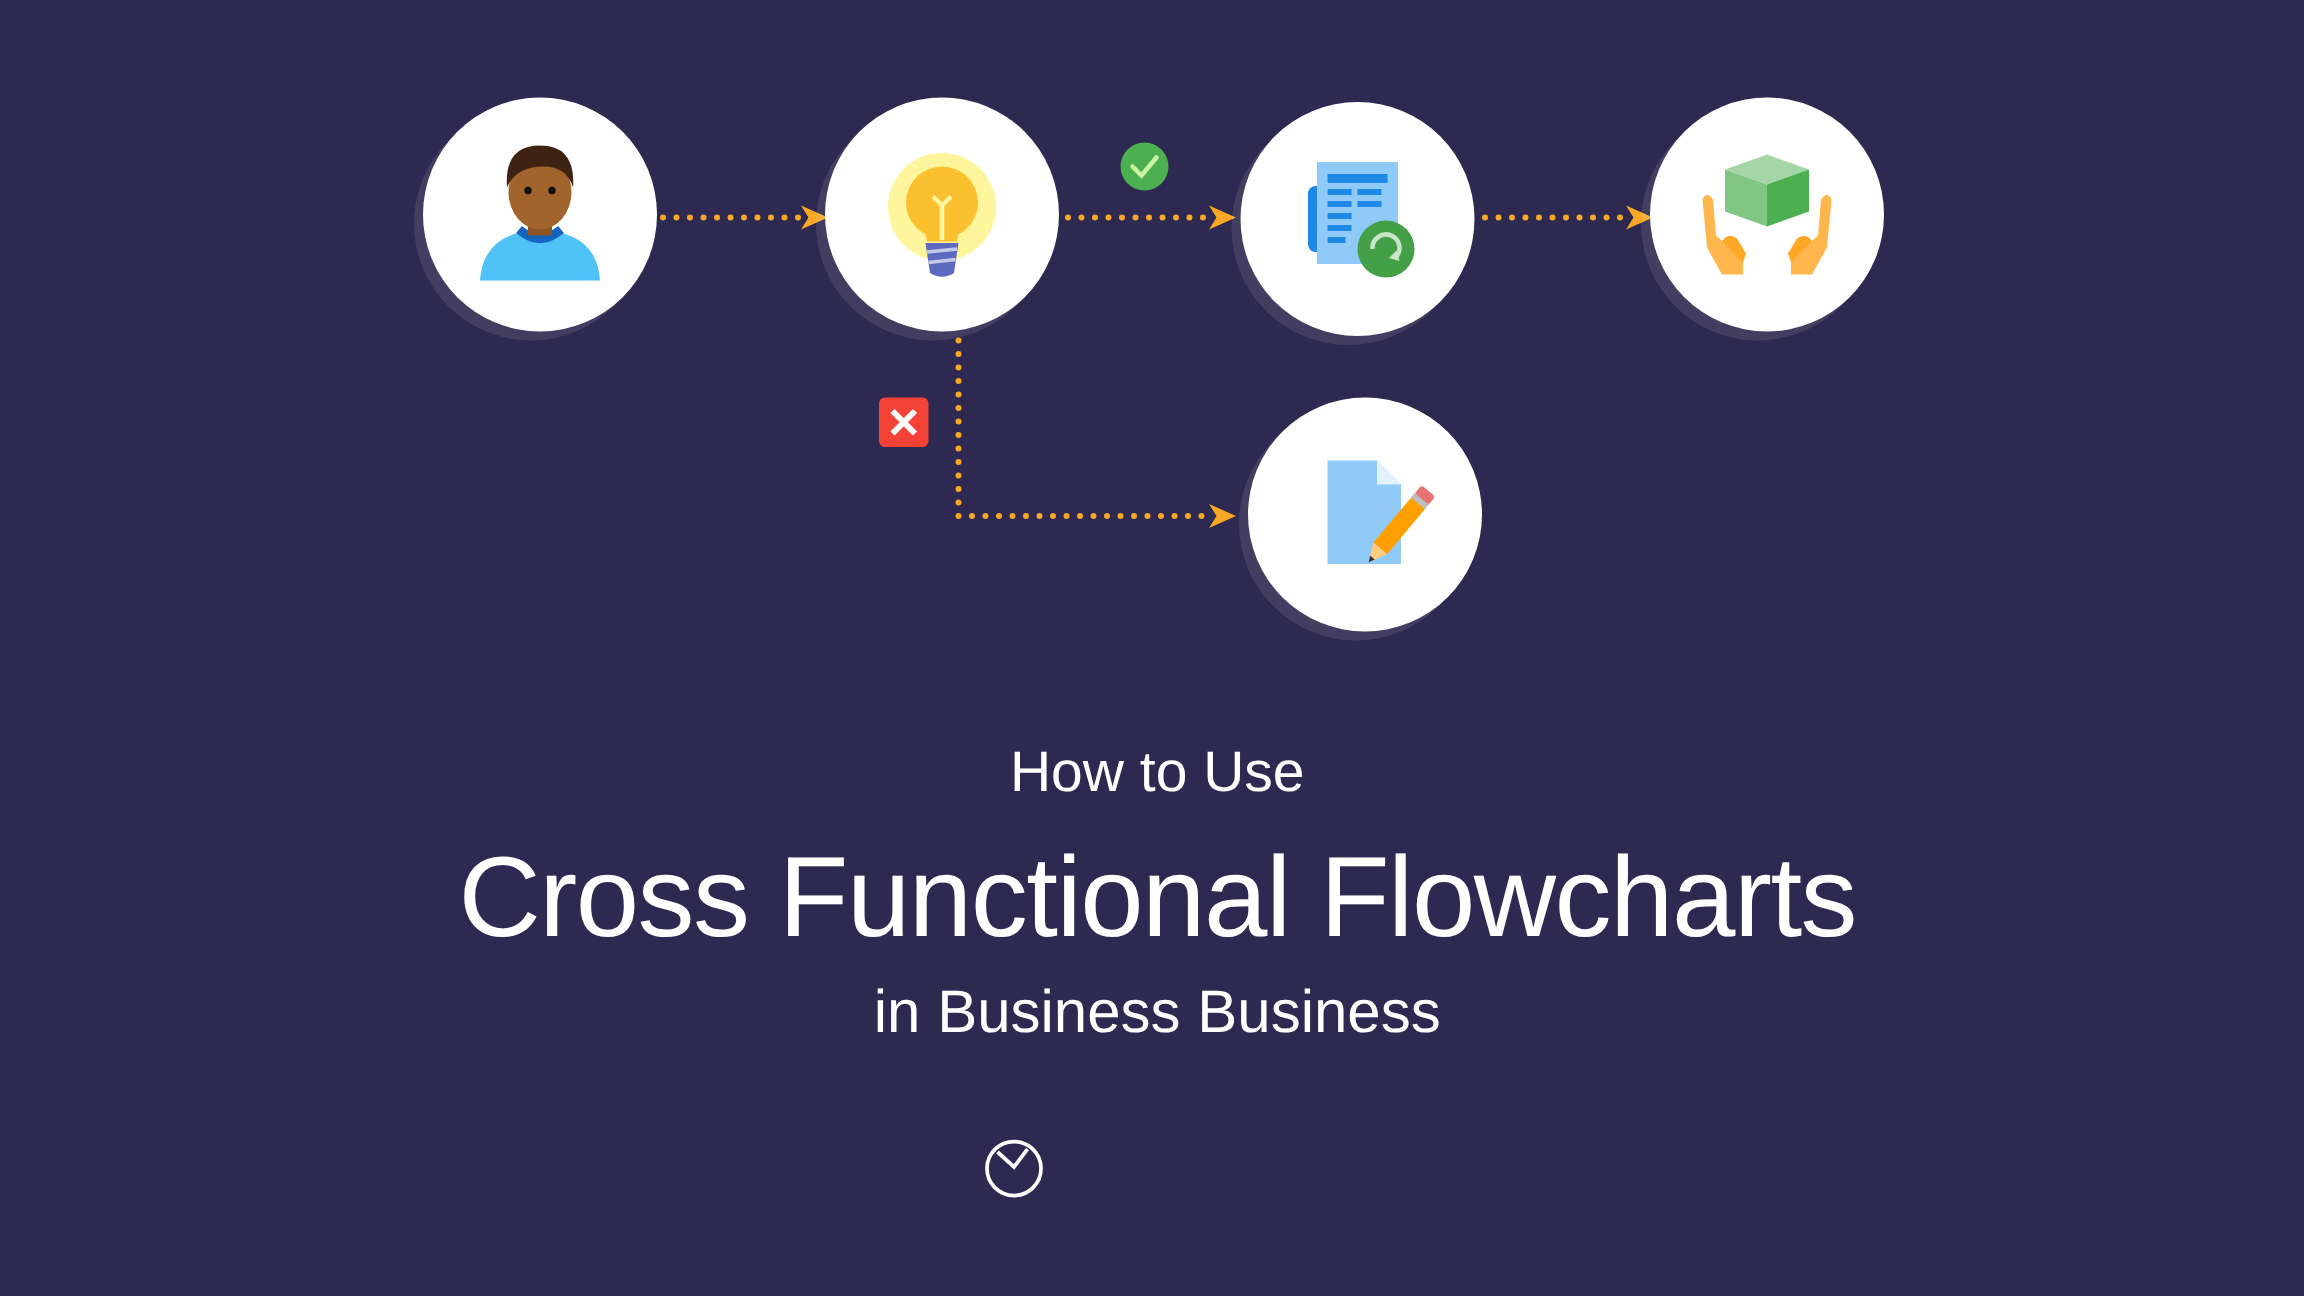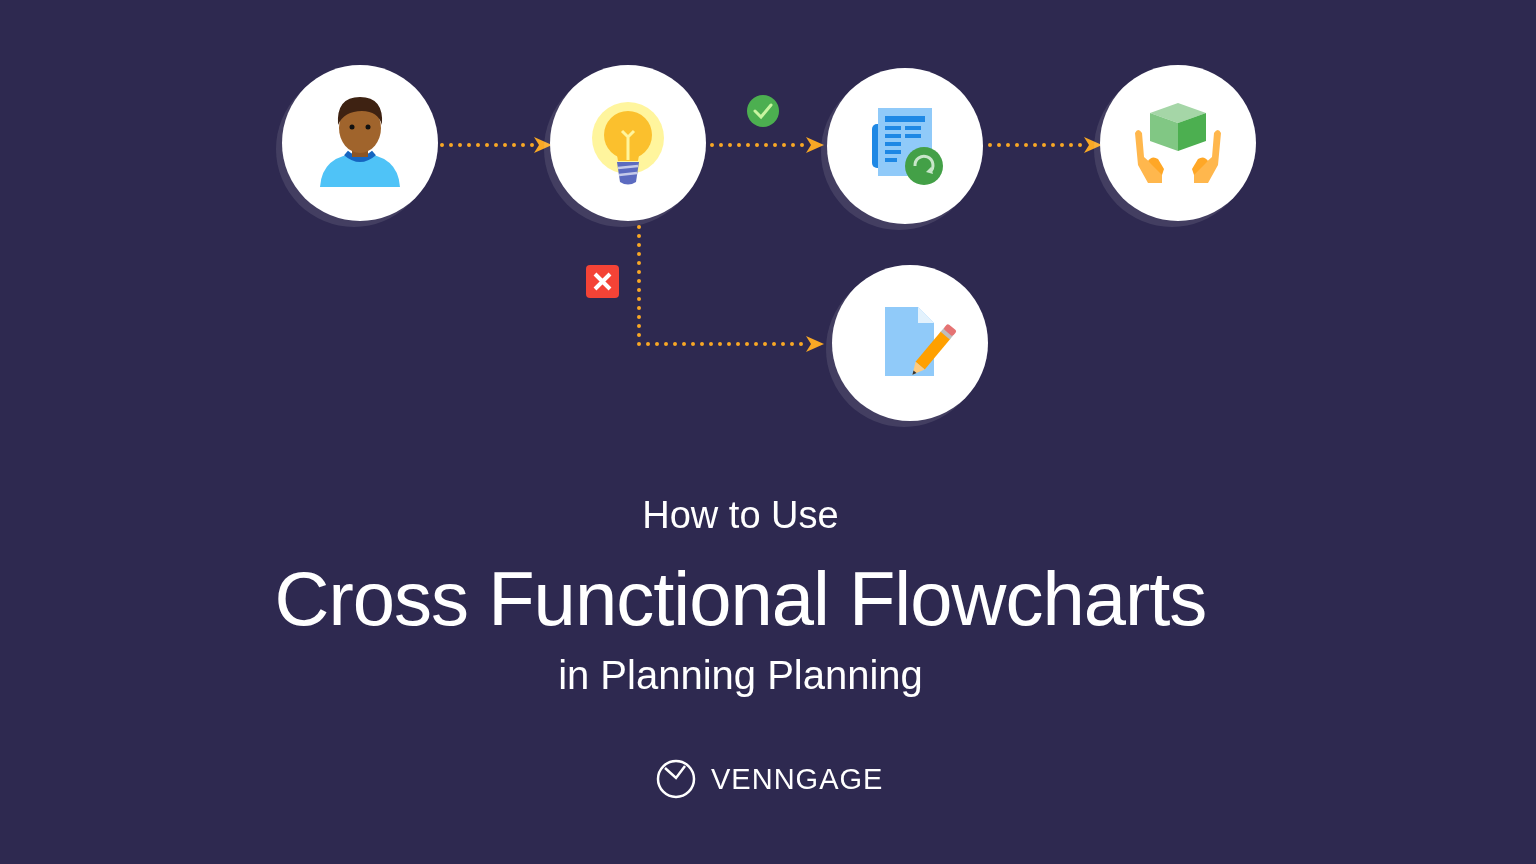--- a/index.html
+++ b/index.html
@@ -1,20 +1,20 @@
 <!DOCTYPE html>
 <html><head>
 <meta charset="utf-8">
 <style>
   html, body { margin:0; padding:0; }
   body { width:1536px; height:864px; background:#2e2950; position:relative; overflow:hidden; font-family:"Liberation Sans", sans-serif; }
   .node { position:absolute; width:156px; height:156px; border-radius:50%; background:#ffffff; box-shadow:-6px 6px 0 rgba(255,255,255,0.1); }
   .node svg { position:absolute; left:0; top:0; }
   .flow { position:absolute; left:0; top:0; }
-  .txt { position:absolute; left:0; width:1481px; text-align:center; color:#ffffff; }
+  .txt { position:absolute; left:0; width:1481px; text-align:center; color:#ffffff;padding-left:31px; }
   .t1 { top:494px; font-size:38px; }
   .t2 { top:555px; font-size:76px; font-weight:normal; letter-spacing:-1px; }
   .t3 { top:653px; font-size:40px; }
   .brand { position:absolute; top:758px; left:655px; display:flex; align-items:center; gap:14px; color:#fff; font-size:29px; letter-spacing:1px; }
 </style>
 </head>
 <body>
 
 <svg class="flow" width="1536" height="864">
   <g fill="#f9a825">
@@ -110,21 +110,20 @@
       <rect x="86" y="58" width="12" height="5" fill="#bdbdbd"></rect>
       <rect x="86" y="52" width="12" height="7" rx="2" fill="#e57373"></rect>
       <path d="M86 102 L98 102 L92 114 Z" fill="#ffcc80"></path>
       <path d="M90 110 L94 110 L92 114 Z" fill="#333"></path>
     </g>
   </svg>
 </div>
 
 <div class="txt t1">How to Use</div>
 <div class="txt t2">Cross Functional Flowcharts</div>
-<div class="txt t3">in Planning Planning</div>
+<div class="txt t3">in Business Business</div>
 
 <div class="brand">
   <svg width="42" height="42">
     <circle cx="21" cy="21" r="18" fill="none" stroke="#fff" stroke-width="2.5"></circle>
     <path d="M10 10 L21 20 L30 8" fill="none" stroke="#fff" stroke-width="2.5"></path>
   </svg>
-  <span>VENNGAGE</span>
 </div>
 
 </body></html>

